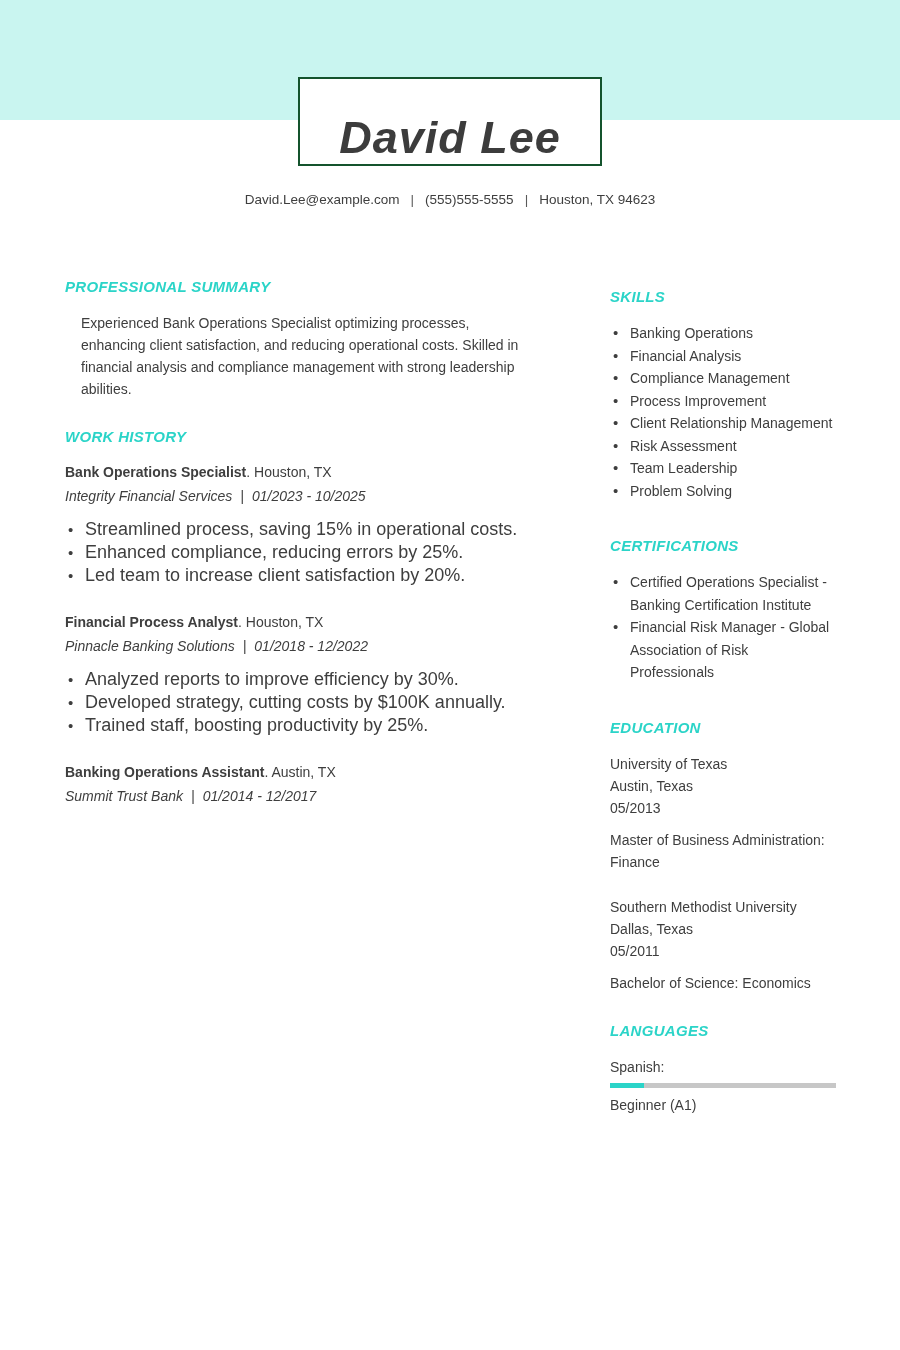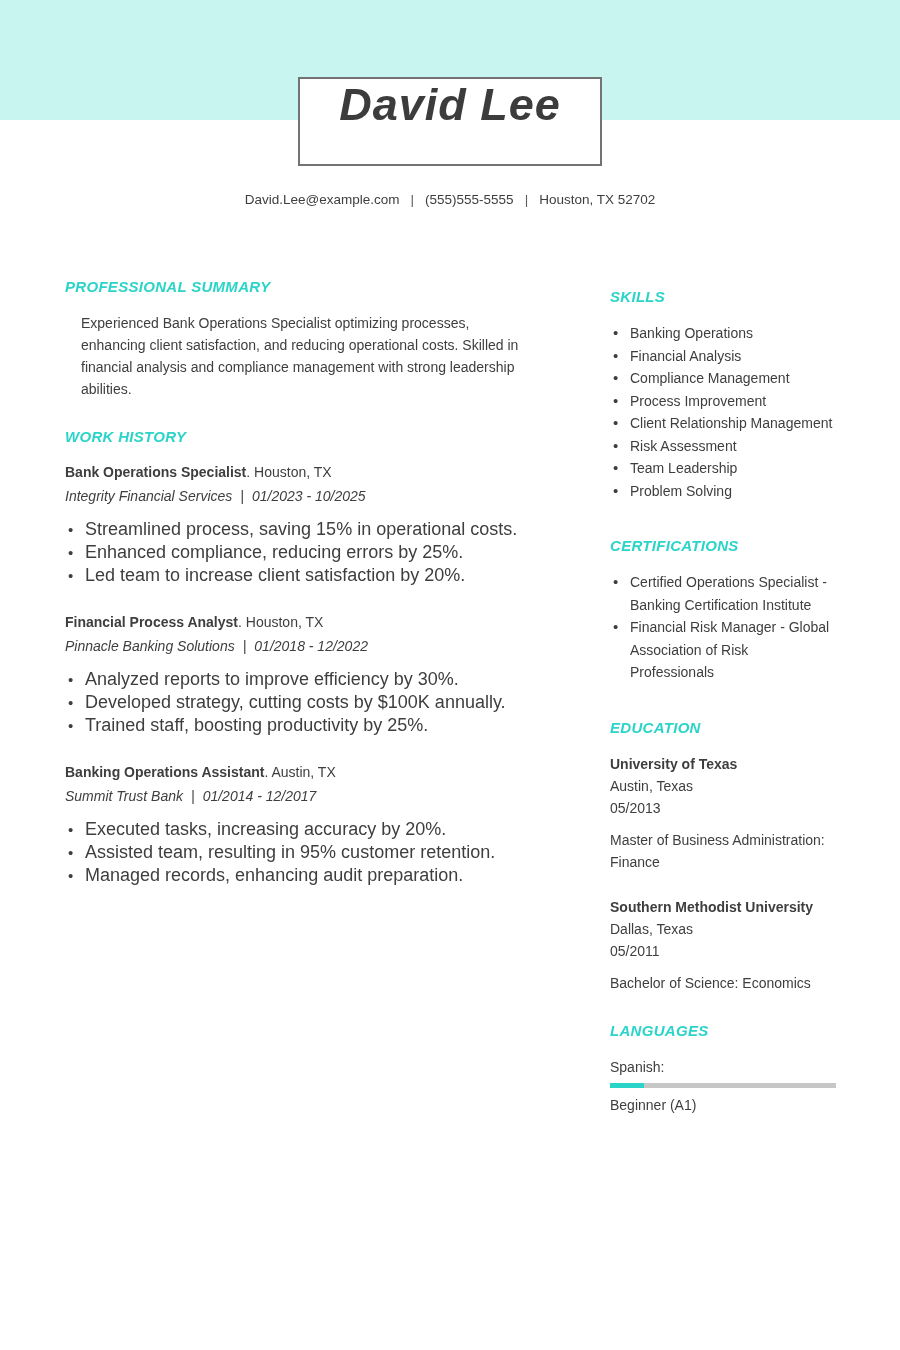--- a/index.html
+++ b/index.html
@@ -20,23 +20,23 @@
     background: #c9f5f0;
   }
   .name-box {
     position: absolute;
     top: 77px;
     left: 50%;
     transform: translateX(-50%);
     width: 300px;
     height: 85px;
     background: #ffffff;
-    border: 2px solid #737373;
+    border: 2px solid #14532d;
     display: flex;
-    align-items: flex-start;
+    align-items: flex-end;
     justify-content: center;
   }
   .name {
     font-size: 45px;
     font-weight: bold;
     font-style: italic;
     color: #3c3c3c;
     letter-spacing: 1px;
     white-space: nowrap;
   }
@@ -73,21 +73,21 @@
 
   ul.bullets { list-style: none; margin: 11px 0 0 0; padding: 0; font-size: 18px; }
   ul.bullets li { position: relative; padding-left: 20px; line-height: 23px; }
   ul.bullets li::before { content: "\2022"; position: absolute; left: 3px; top: 0; font-size: 15px; }
 
   ul.plain-list { list-style: none; margin: 0; padding: 0; font-size: 14px; }
   ul.plain-list li { position: relative; padding-left: 20px; line-height: 22.5px; }
   ul.plain-list li::before { content: "\2022"; position: absolute; left: 3px; top: 0; font-size: 15px; }
 
   .edu-school { margin-bottom: 23px; font-size: 14px; line-height: 22px; }
-  .school-name { font-weight: bold; }
+  .school-name { font-weight: normal; }
   .degree { margin-top: 10px; }
 
   .lang-label { font-size: 14px; line-height: 22px; }
   .bar {
     position: relative;
     height: 5px;
     background: #c7c7c7;
     margin: 5px 0 7px 0;
   }
   .bar-fill { position: absolute; left: 0; top: 0; bottom: 0; background: #2bd4c8; }
@@ -98,21 +98,21 @@
 
 <div class="page">
 
   <div class="banner"></div>
 
   <div class="name-box">
     <div class="name">David Lee</div>
   </div>
 
   <div class="contact">
-    <span>David.Lee@example.com</span><span class="sep">|</span><span>(555)555-5555</span><span class="sep">|</span><span>Houston, TX 52702</span>
+    <span>David.Lee@example.com</span><span class="sep">|</span><span>(555)555-5555</span><span class="sep">|</span><span>Houston, TX 94623</span>
   </div>
 
   <div class="col-left">
 
     <section class="sec">
       <h2 class="heading">PROFESSIONAL SUMMARY</h2>
       <p class="body-text">Experienced Bank Operations Specialist optimizing processes, enhancing client satisfaction, and reducing operational costs. Skilled in financial analysis and compliance management with strong leadership abilities.</p>
     </section>
 
     <section class="sec">
@@ -149,25 +149,20 @@
       </div>
 
       <div class="job">
         <p class="job-title-line">
           <span class="job-title">Banking Operations Assistant</span><span>.</span>
           <span>Austin, TX</span>
         </p>
         <p class="company-line">
           <span>Summit Trust Bank</span><span class="pipe">|</span><span>01/2014 - 12/2017</span>
         </p>
-        <ul class="bullets">
-          <li>Executed tasks, increasing accuracy by 20%.</li>
-          <li>Assisted team, resulting in 95% customer retention.</li>
-          <li>Managed records, enhancing audit preparation.</li>
-        </ul>
       </div>
     </section>
 
   </div>
 
   <div class="col-right">
 
     <section class="sec" style="margin-bottom:35px;">
       <h2 class="heading">SKILLS</h2>
       <ul class="plain-list">

